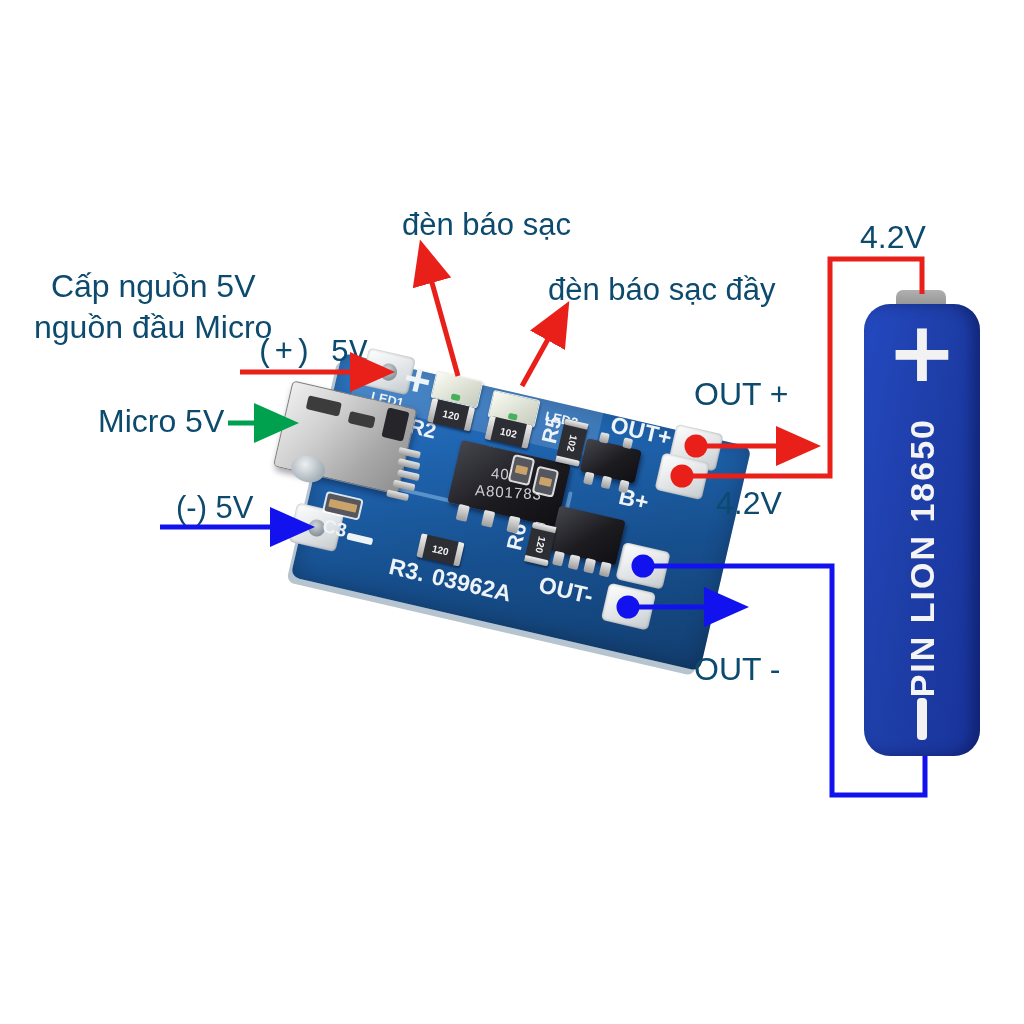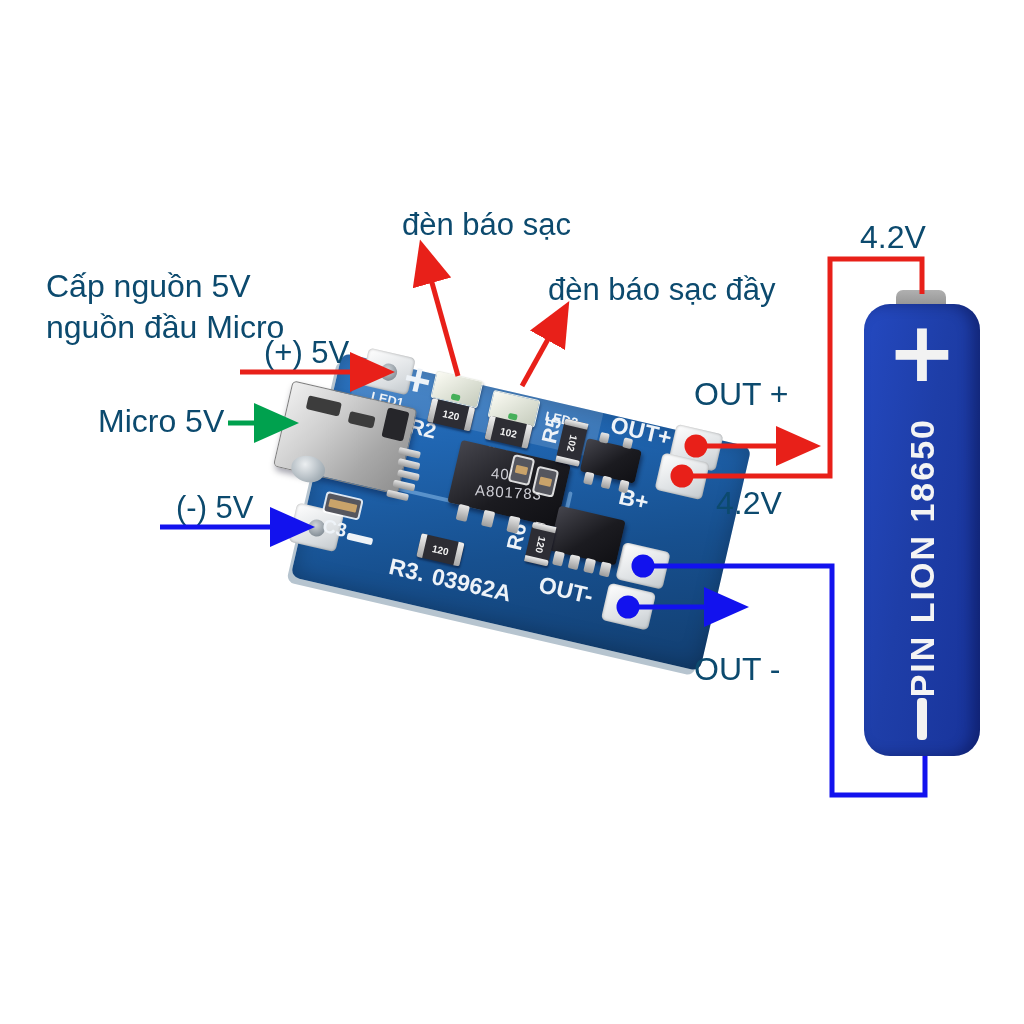--- a/index.html
+++ b/index.html
@@ -228,23 +228,23 @@
   <path d="M643 566 H832 V795 H925 V756" fill="none" stroke="#1212ee" stroke-width="5"></path>
 
   <circle cx="696" cy="446" r="11.5" fill="#e82019"></circle>
   <circle cx="682" cy="476" r="11.5" fill="#e82019"></circle>
   <circle cx="643" cy="566" r="11.5" fill="#1212ee"></circle>
   <circle cx="628" cy="607" r="11.5" fill="#1212ee"></circle>
 </svg>
 
 <div class="lbl" style="left:402px;top:207px;">đèn báo sạc</div>
 <div class="lbl" style="left:548px;top:272px;">đèn báo sạc đầy</div>
-<div class="lbl big twoline" style="left:46px;top:266px;">
+<div class="lbl big twoline" style="left:34px;top:266px;text-align:center;">
   <div>Cấp nguồn 5V</div>
   <div>nguồn đầu Micro</div>
 </div>
-<div class="lbl" style="left:264px;top:335px;">(+) 5V</div>
+<div class="lbl" style="left:256px;top:335px;font-family:Liberation Mono, monospace;">(+) 5V</div>
 <div class="lbl big" style="left:98px;top:403px;">Micro 5V</div>
 <div class="lbl" style="left:176px;top:490px;">(-) 5V</div>
 <div class="lbl big" style="left:694px;top:376px;">OUT +</div>
 <div class="lbl big" style="left:716px;top:485px;">4.2V</div>
 <div class="lbl big" style="left:694px;top:651px;">OUT -</div>
 <div class="lbl big" style="left:860px;top:219px;">4.2V</div>
 
 </body></html>

